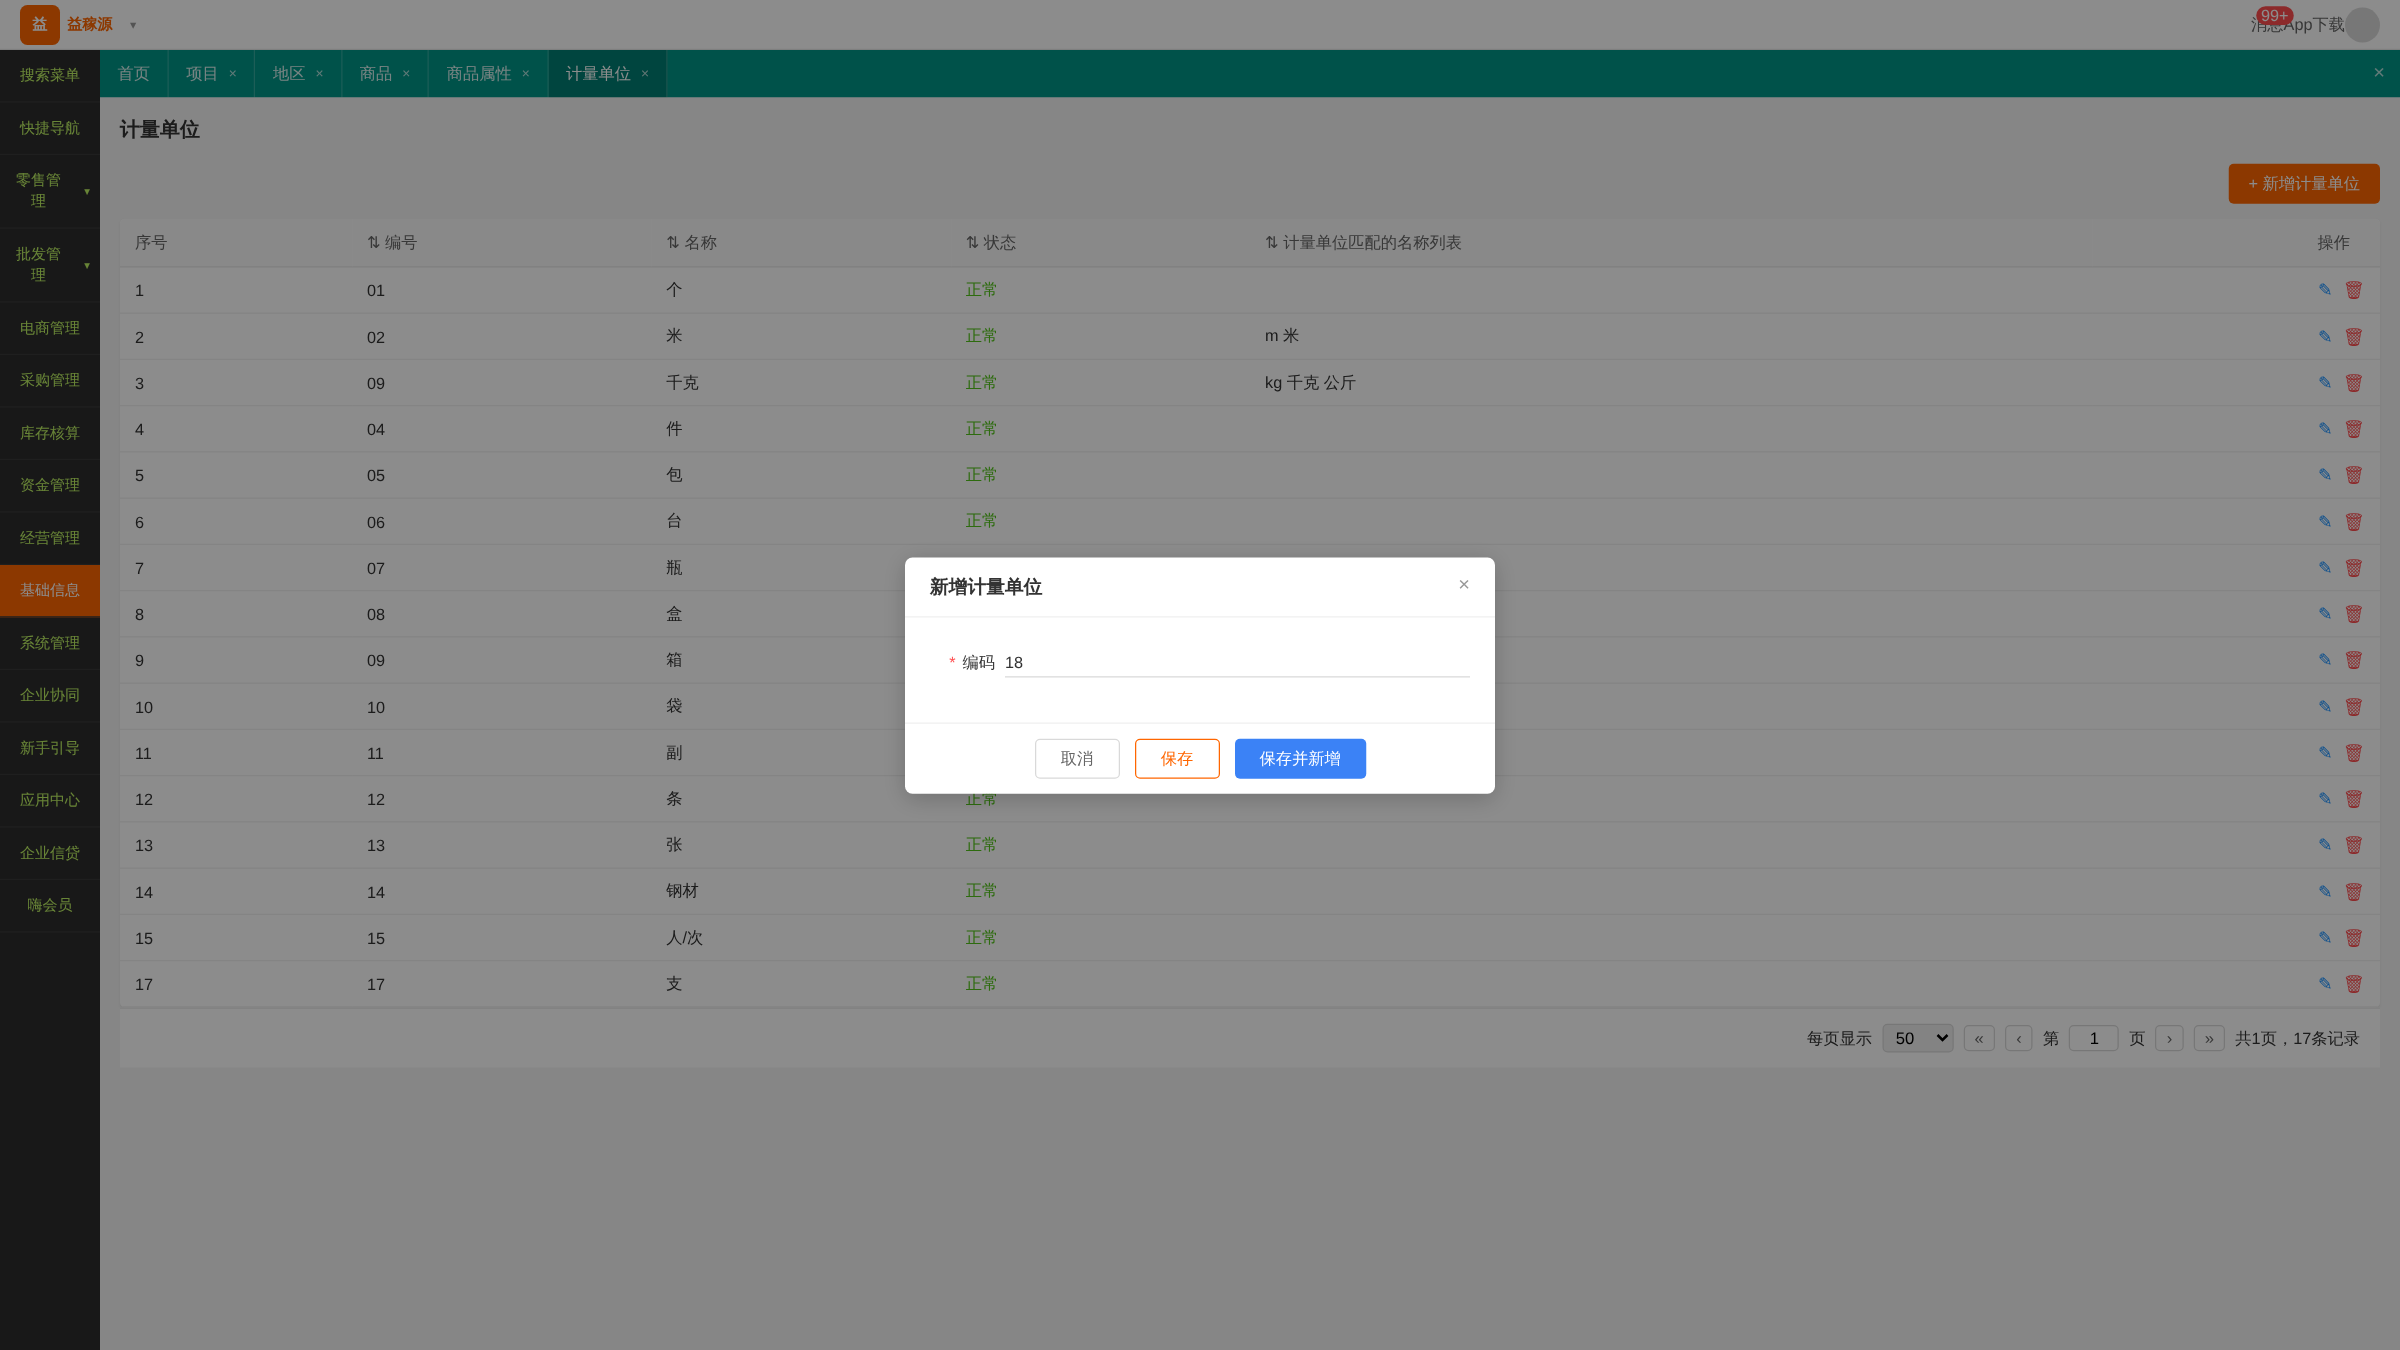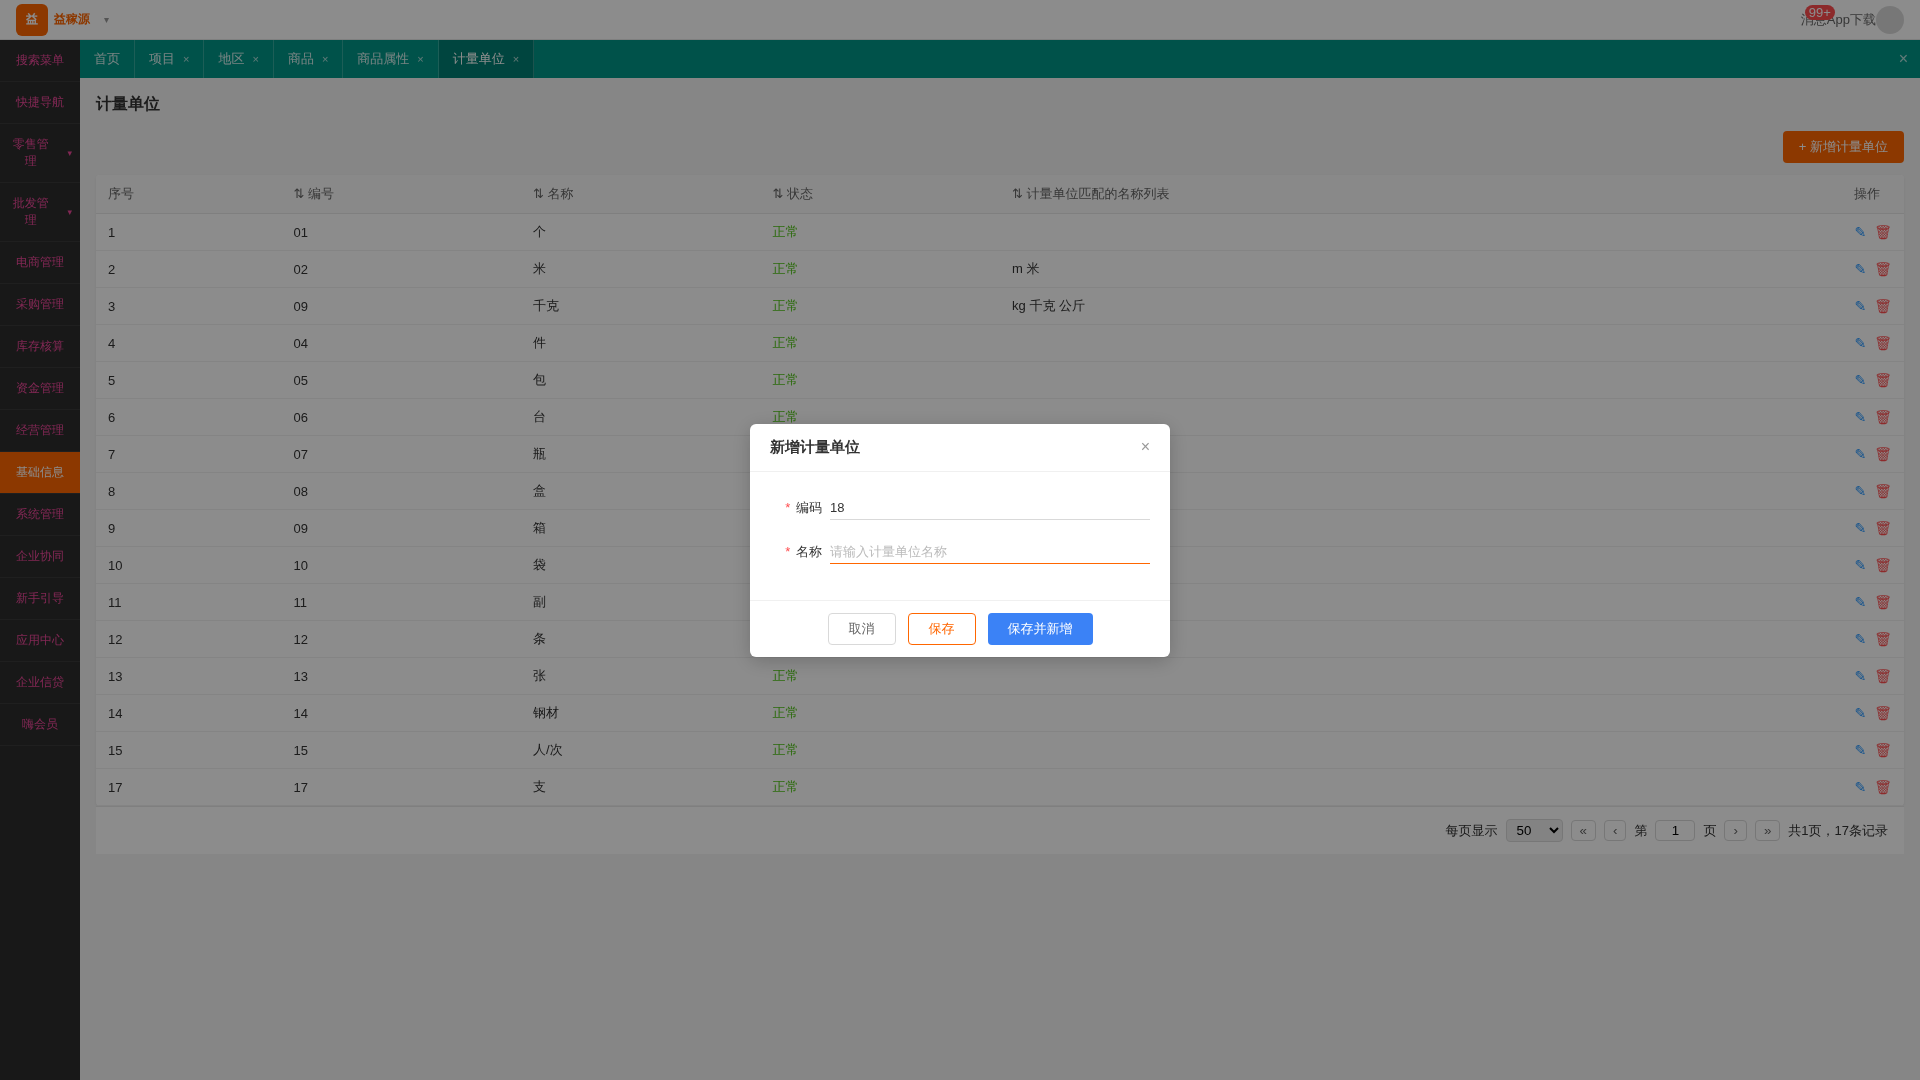--- a/index.html
+++ b/index.html
@@ -36,21 +36,21 @@
       color: #ccc;
       display: flex;
       flex-direction: column;
       overflow-y: auto;
     }
     .sidebar-item {
       padding: 12px 8px;
       text-align: center;
       font-size: 12px;
       cursor: pointer;
-      color: #ec4899;
+      color: #bef264;
       border-bottom: 1px solid #3a3a3a;
     }
     .sidebar-item.active { background: #ff6600; color: #fff; }
     .sidebar-item-with-arrow { display: flex; align-items: center; justify-content: center; gap: 14px; }
 
     
     .main-content { flex: 1; display: flex; flex-direction: column; overflow: hidden; }
 
     
     .tab-bar {
@@ -120,21 +120,21 @@
       z-index: 1000;
       display: flex;
       align-items: center;
       justify-content: center;
     }
 
     
     .modal {
       background: #fff;
       border-radius: 6px;
-      width: 420px;
+      width: 472px;
       box-shadow: 0 4px 20px rgba(0,0,0,0.2);
       overflow: hidden;
     }
     .modal-header {
       padding: 14px 20px;
       border-bottom: 1px solid #f0f0f0;
       display: flex;
       align-items: center;
       justify-content: space-between;
     }
@@ -562,27 +562,20 @@
       <span class="modal-close">×</span>
     </div>
     <div class="modal-body">
       <div class="form-item">
         <div class="form-label">
           <span class="required">*</span>
           <span>编码</span>
         </div>
         <input type="text" class="form-input" value="18" style="">
       </div>
-      <div class="form-item">
-        <div class="form-label">
-          <span class="required">*</span>
-          <span>名称</span>
-        </div>
-        <input type="text" class="form-input orange-border" placeholder="请输入计量单位名称" style="">
-      </div>
     </div>
     <div class="modal-footer">
       <button class="btn-cancel">取消</button>
       <button class="btn-save">保存</button>
       <button class="btn-save-new">保存并新增</button>
     </div>
   </div>
 </div>
 
 </body></html>

